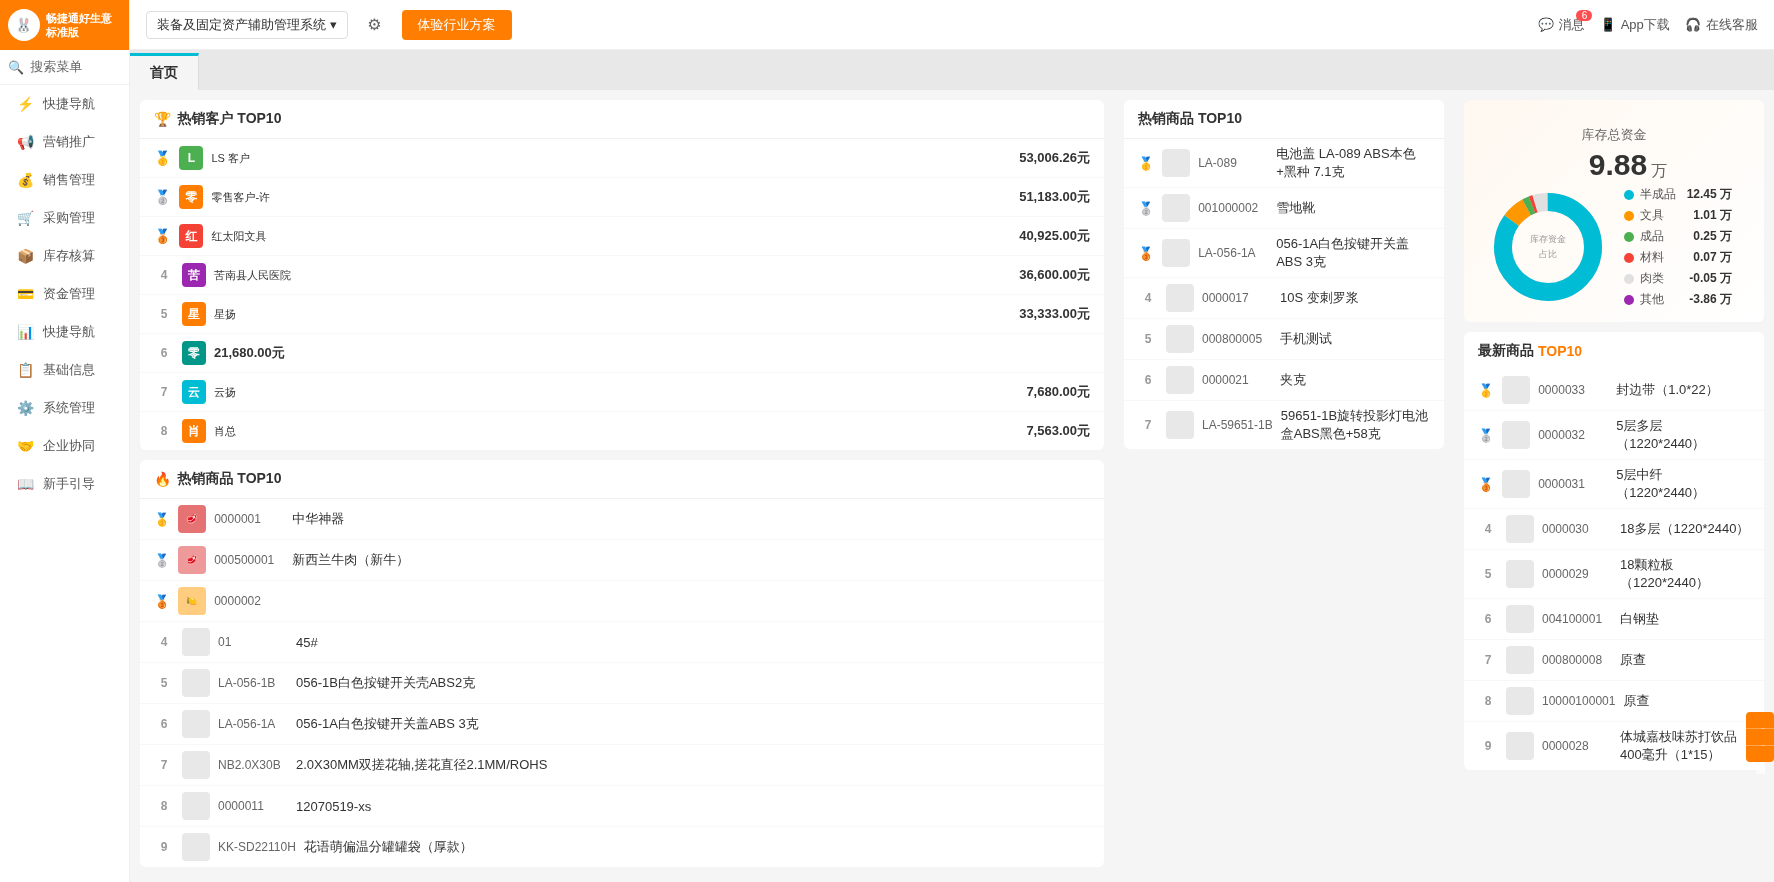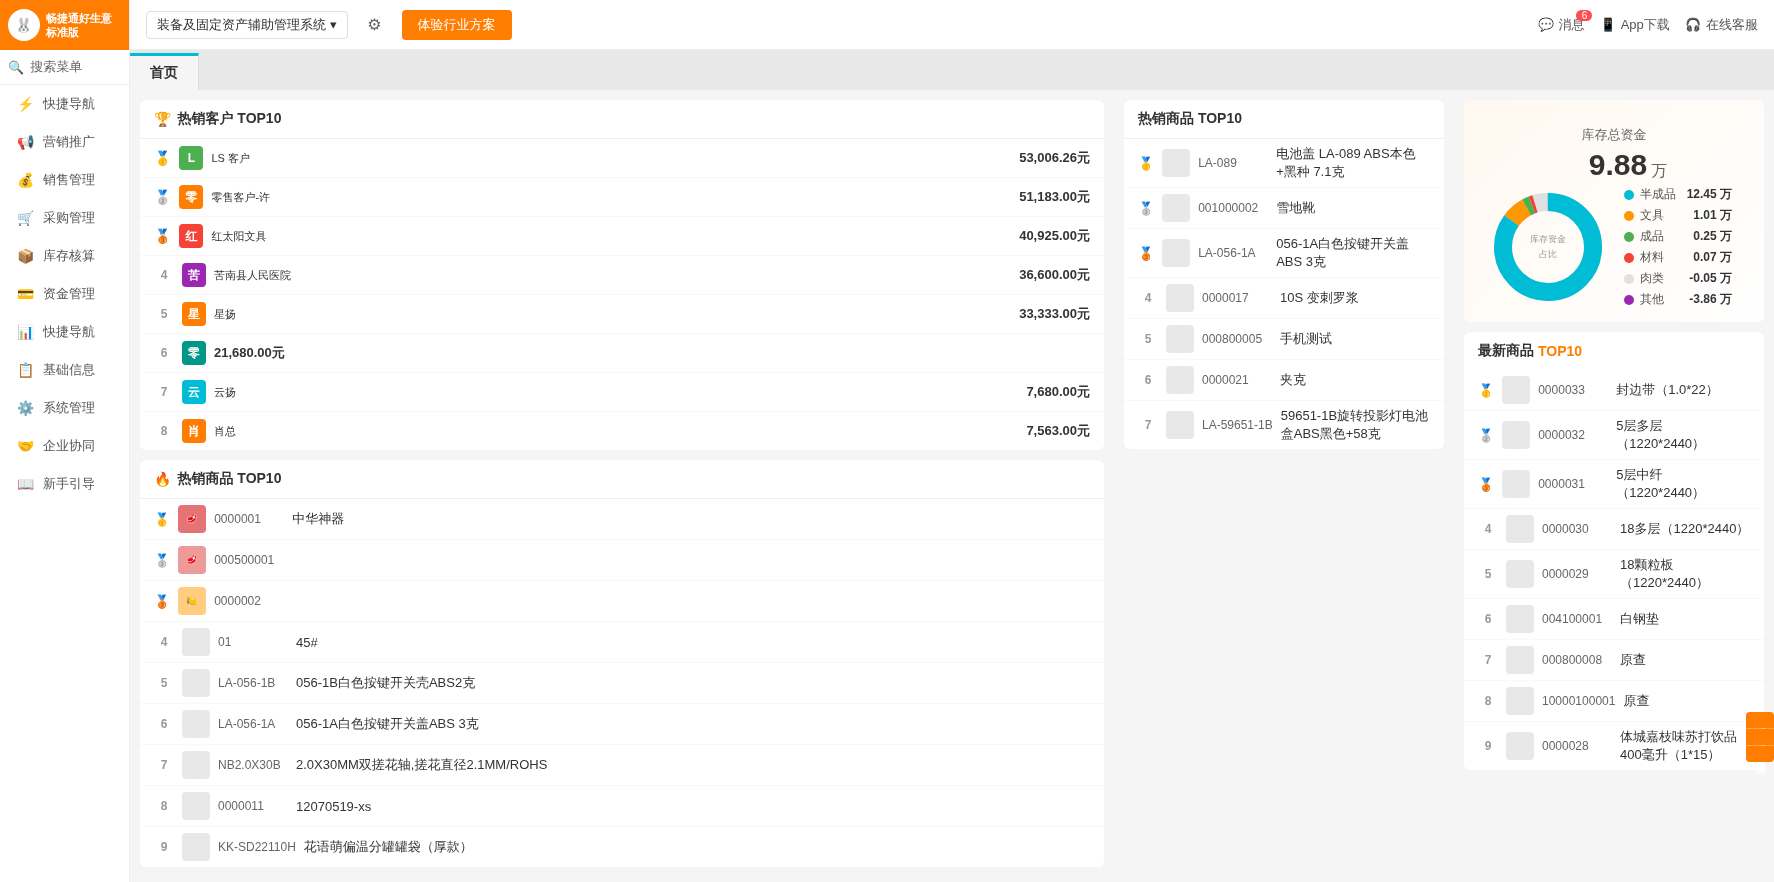--- a/index.html
+++ b/index.html
@@ -496,20 +496,21 @@
             <span class="product-code">0000001</span>
             <span class="product-name">中华神器</span>
           </div>
 
           <div class="product-item">
             <span>🥈</span>
             <div class="product-img" style="background:#ef9a9a;">
               <span style="font-size:9px;color:#fff;">🥩</span>
             </div>
             <span class="product-code">000500001</span>
+            <span class="product-name">新西兰牛肉（新牛）</span>
           </div>
 
           <div class="product-item">
             <span>🥉</span>
             <div class="product-img" style="background:#ffcc80;">
               <span style="font-size:9px;color:#fff;">🍋</span>
             </div>
             <span class="product-code">0000002</span>
           </div>
 

